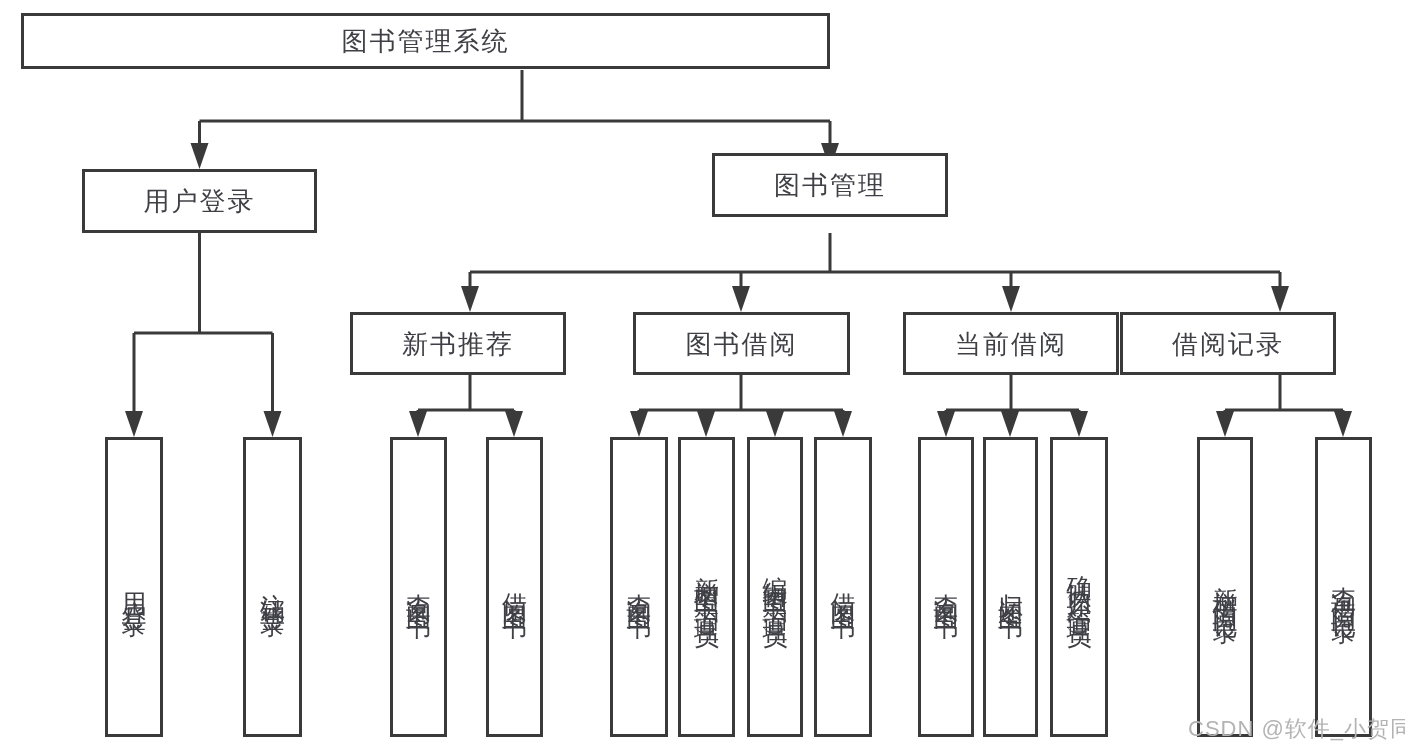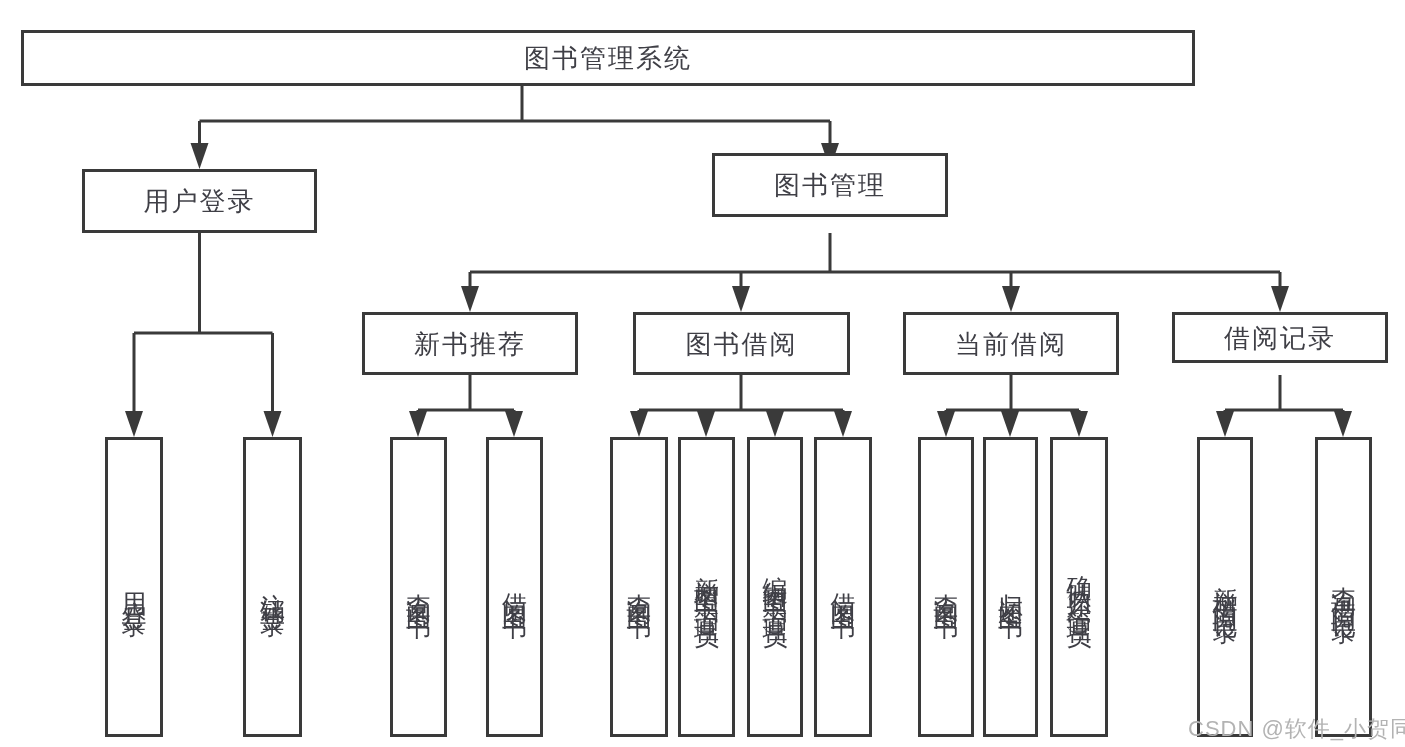--- a/index.html
+++ b/index.html
@@ -94,41 +94,41 @@
 
       <polygon points="937,411 955,411 946,437"></polygon>
       <polygon points="1001,411 1019,411 1010,437"></polygon>
       <polygon points="1070,411 1088,411 1079,437"></polygon>
 
       <polygon points="1216,411 1234,411 1225,437"></polygon>
       <polygon points="1334,411 1352,411 1343,437"></polygon>
     </g>
   </svg>
 
-  <div class="node" style="left:21px;top:30px;width:1174px;height:56px">
+  <div class="node" style="left:21px;top:13px;width:809px;height:56px">
     <span class="hlabel">图书管理系统</span>
   </div>
 
   <div class="node" style="left:82px;top:169px;width:235px;height:64px">
     <span class="hlabel">用户登录</span>
   </div>
   <div class="node" style="left:712px;top:153px;width:236px;height:64px">
     <span class="hlabel">图书管理</span>
   </div>
 
-  <div class="node" style="left:362px;top:312px;width:216px;height:63px">
+  <div class="node" style="left:350px;top:312px;width:216px;height:63px">
     <span class="hlabel">新书推荐</span>
   </div>
   <div class="node" style="left:903px;top:312px;width:216px;height:63px">
     <span class="hlabel">当前借阅</span>
   </div>
   <div class="node" style="left:633px;top:312px;width:217px;height:63px">
     <span class="hlabel">图书借阅</span>
   </div>
-  <div class="node" style="left:1172px;top:312px;width:216px;height:51px">
+  <div class="node" style="left:1120px;top:312px;width:216px;height:63px">
     <span class="hlabel">借阅记录</span>
   </div>
 
   <div class="node" style="left:105px;top:437px;width:58px;height:300px">
     <span class="vlabel">用户登录</span>
   </div>
   <div class="node" style="left:243px;top:437px;width:59px;height:300px">
     <span class="vlabel">注销登录</span>
   </div>
 

